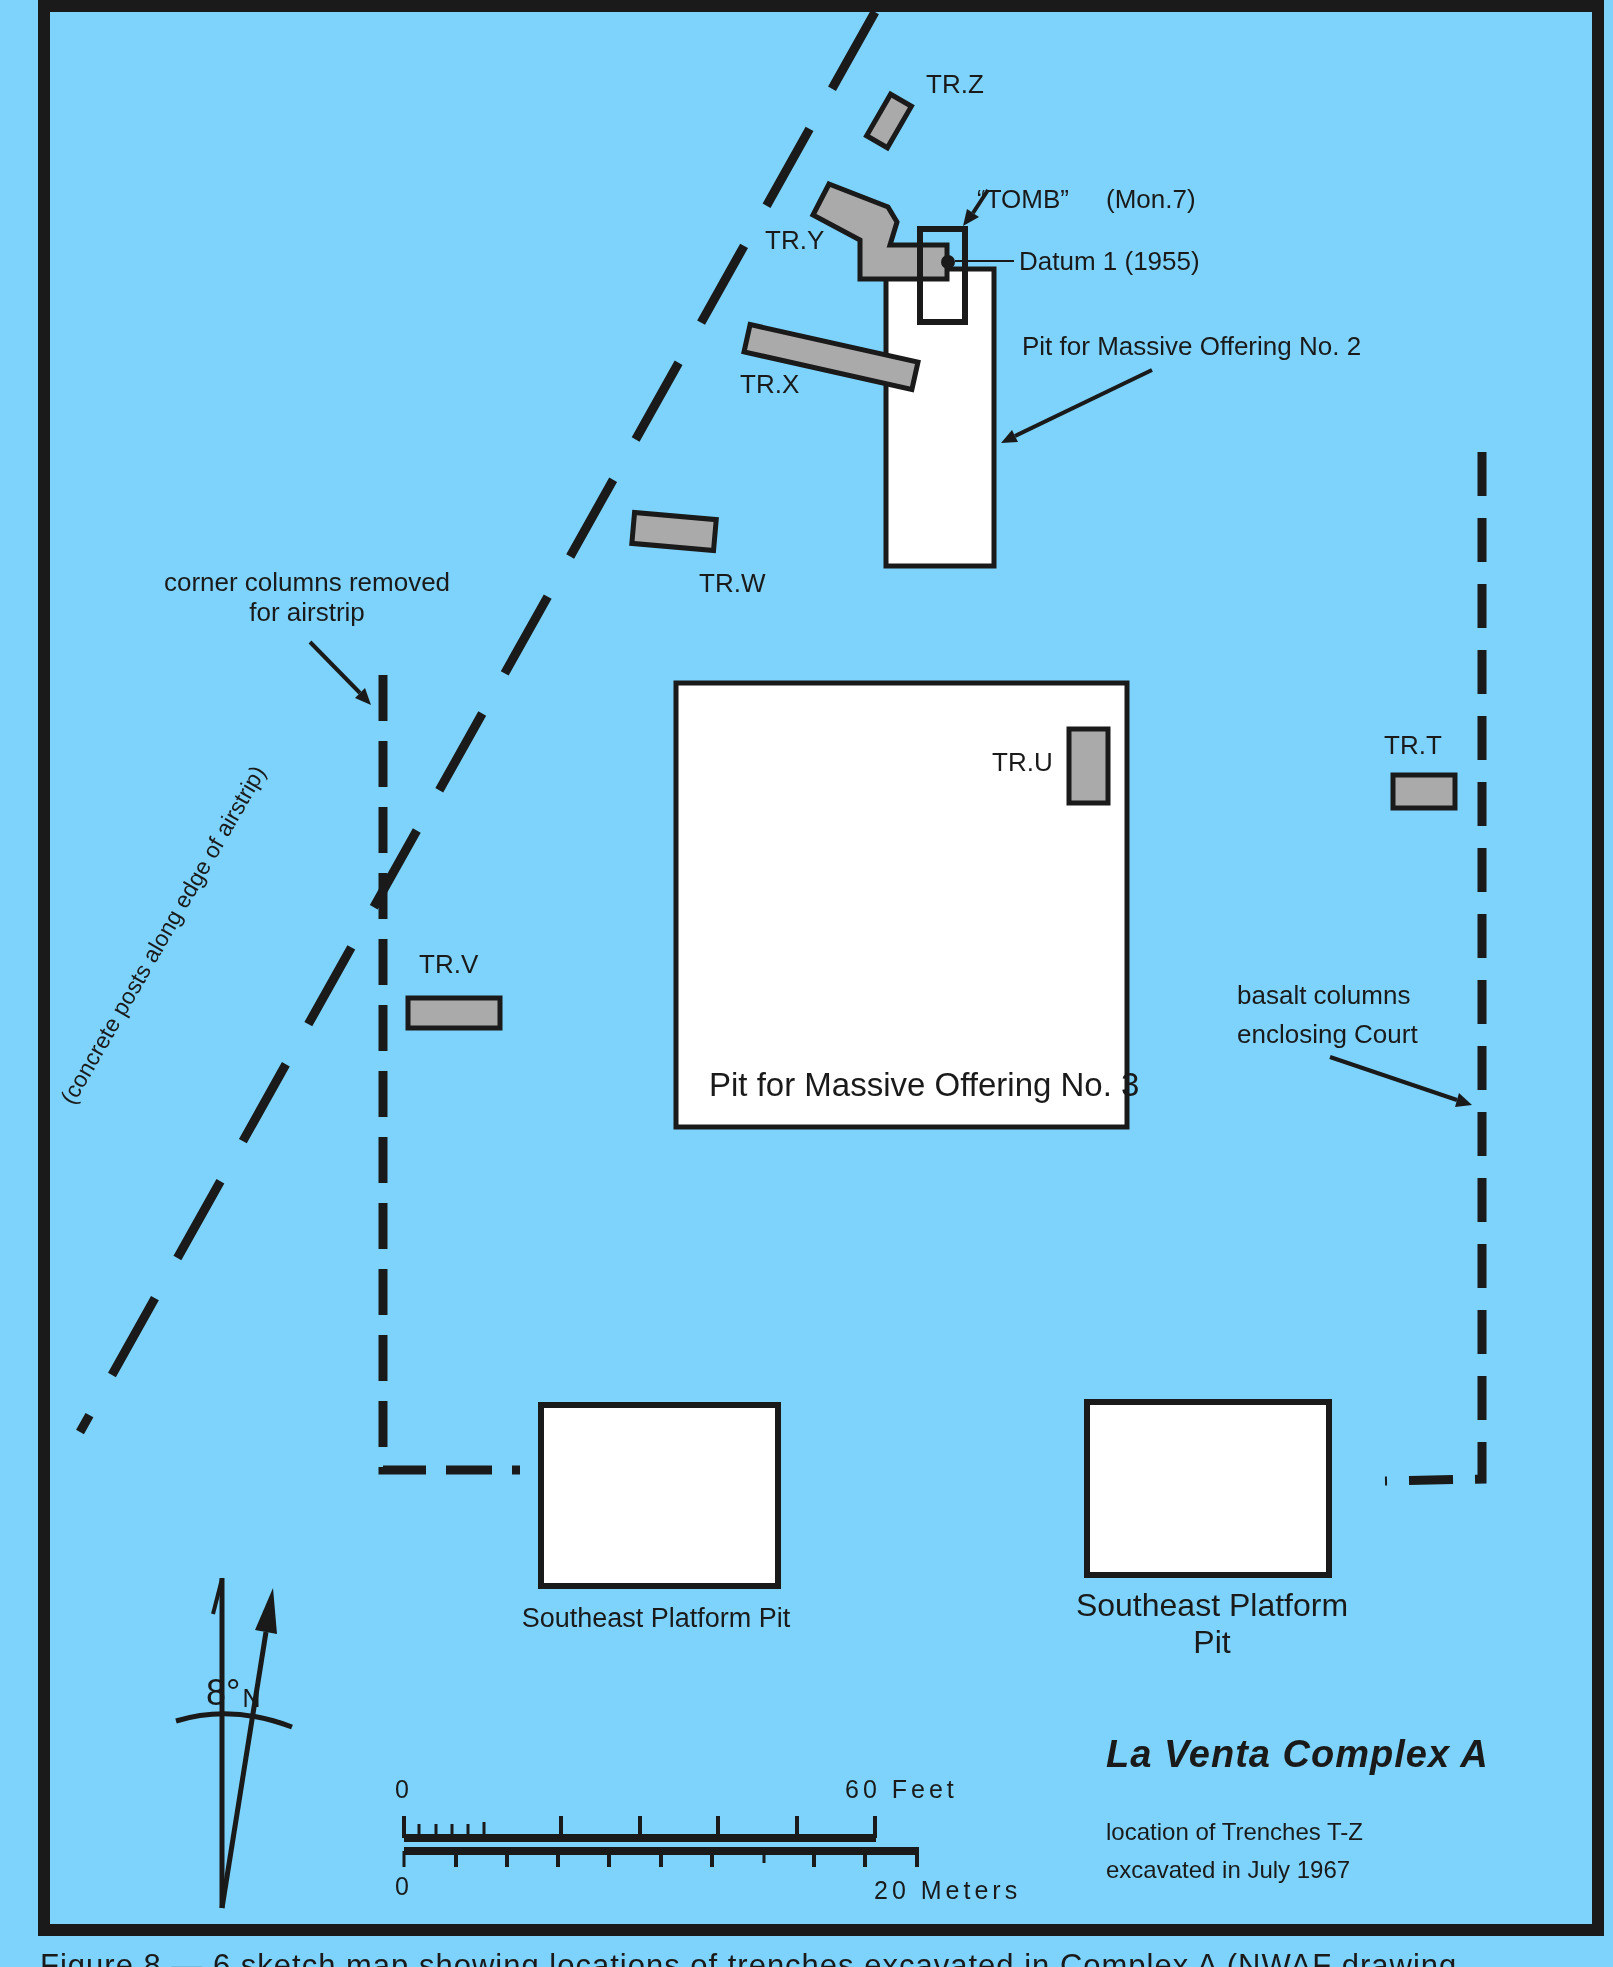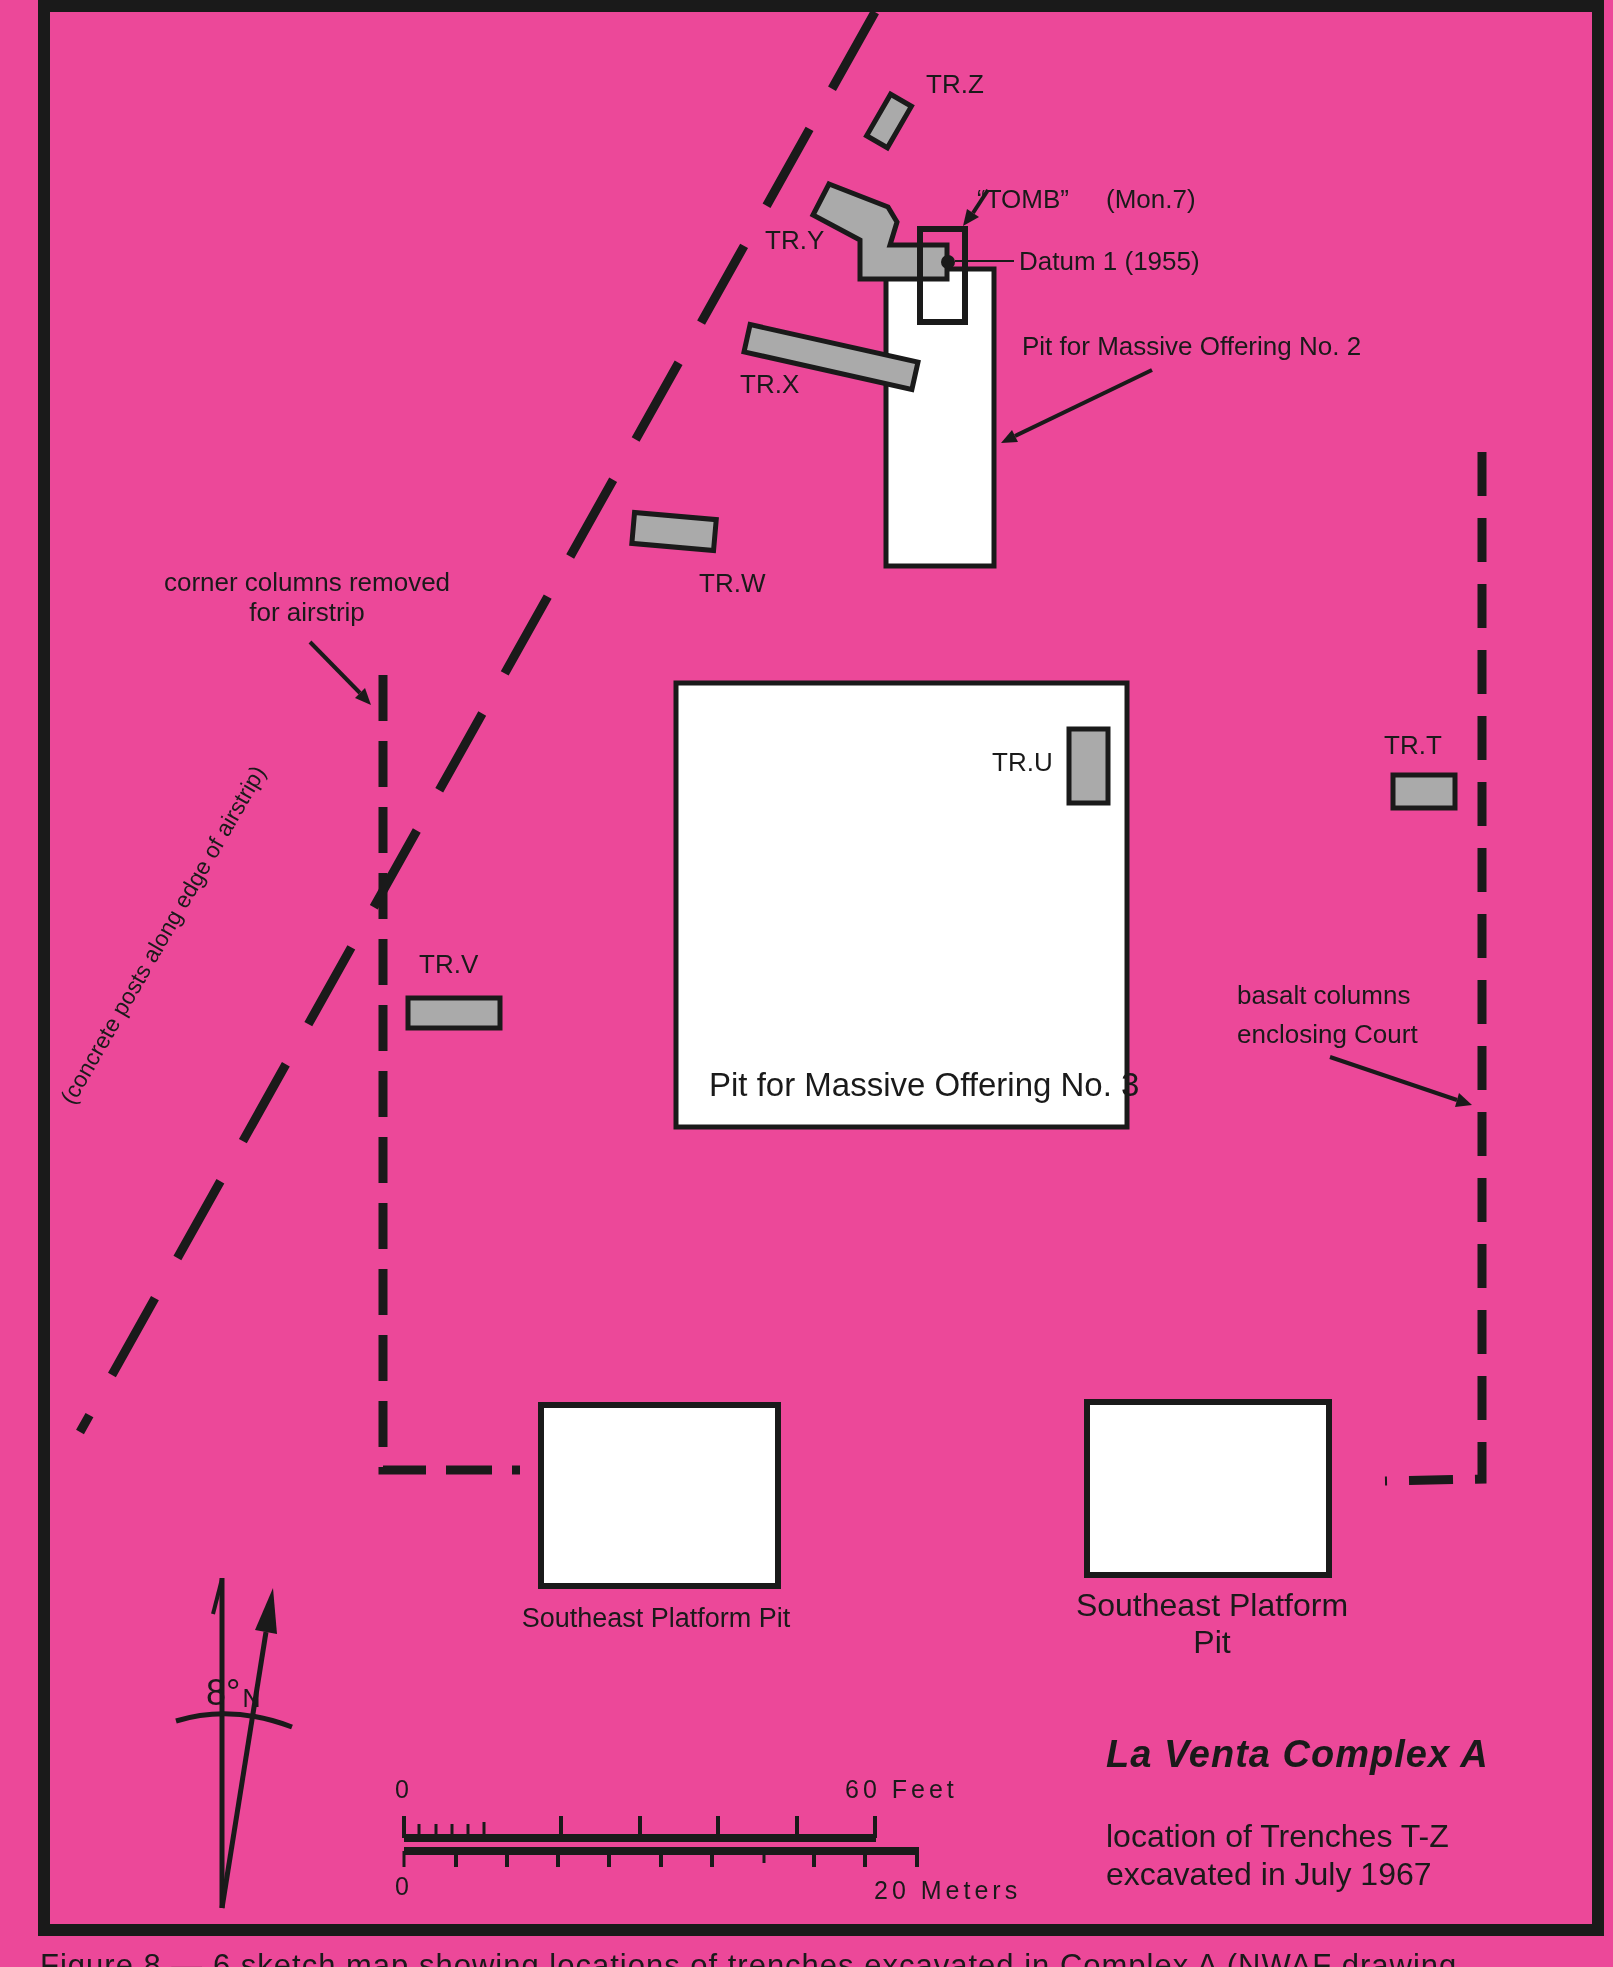--- a/index.html
+++ b/index.html
@@ -1,41 +1,41 @@
 <!DOCTYPE html>
 <html><head>
 <meta charset="utf-8">
 <style>
   html,body{margin:0;padding:0;background:#ffffff;}
   #stage{
     position:relative;
     width:1613px;height:1967px;
     overflow:hidden;
-    background:#ec4899;
+    background:#7dd3fc;
     font-family:"Liberation Sans", sans-serif;
     color:#1a1a1a;
   }
   #mapsvg{position:absolute;left:0;top:0;}
   .lbl{
     position:absolute;
     color:#1a1a1a;
     white-space:nowrap;
     font-size:26px;
     line-height:1.15;
   }
   .center{text-align:center;white-space:normal;}
   .rot{
     transform:translate(-50%,-50%) rotate(-60deg);
     transform-origin:center center;
     font-size:23px;
   }
   .title{
     font-size:38px;font-weight:bold;font-style:italic;letter-spacing:1px;
   }
-  .subtitle{font-size:32px;}
+  .subtitle{font-size:24px;}
   .scale-num{font-size:25px;}
   .spaced{letter-spacing:4px;}
   .caption{font-size:31px;letter-spacing:1px;}
   .deg{font-size:36px;}
   .deg .n-small{font-size:25px;position:relative;top:2px;left:2px;}
   .lh38{line-height:39px;}
 </style>
 </head>
 <body>
 

